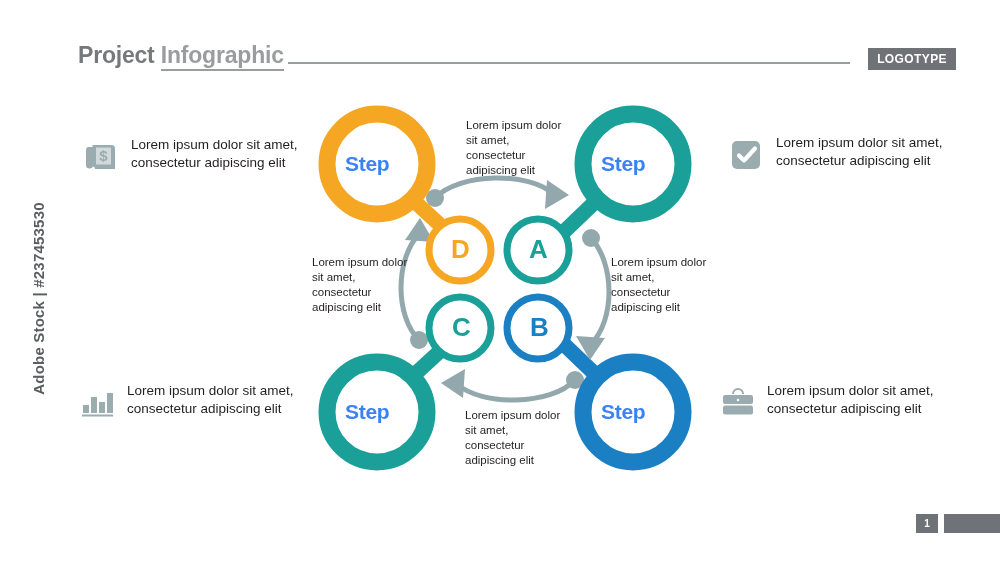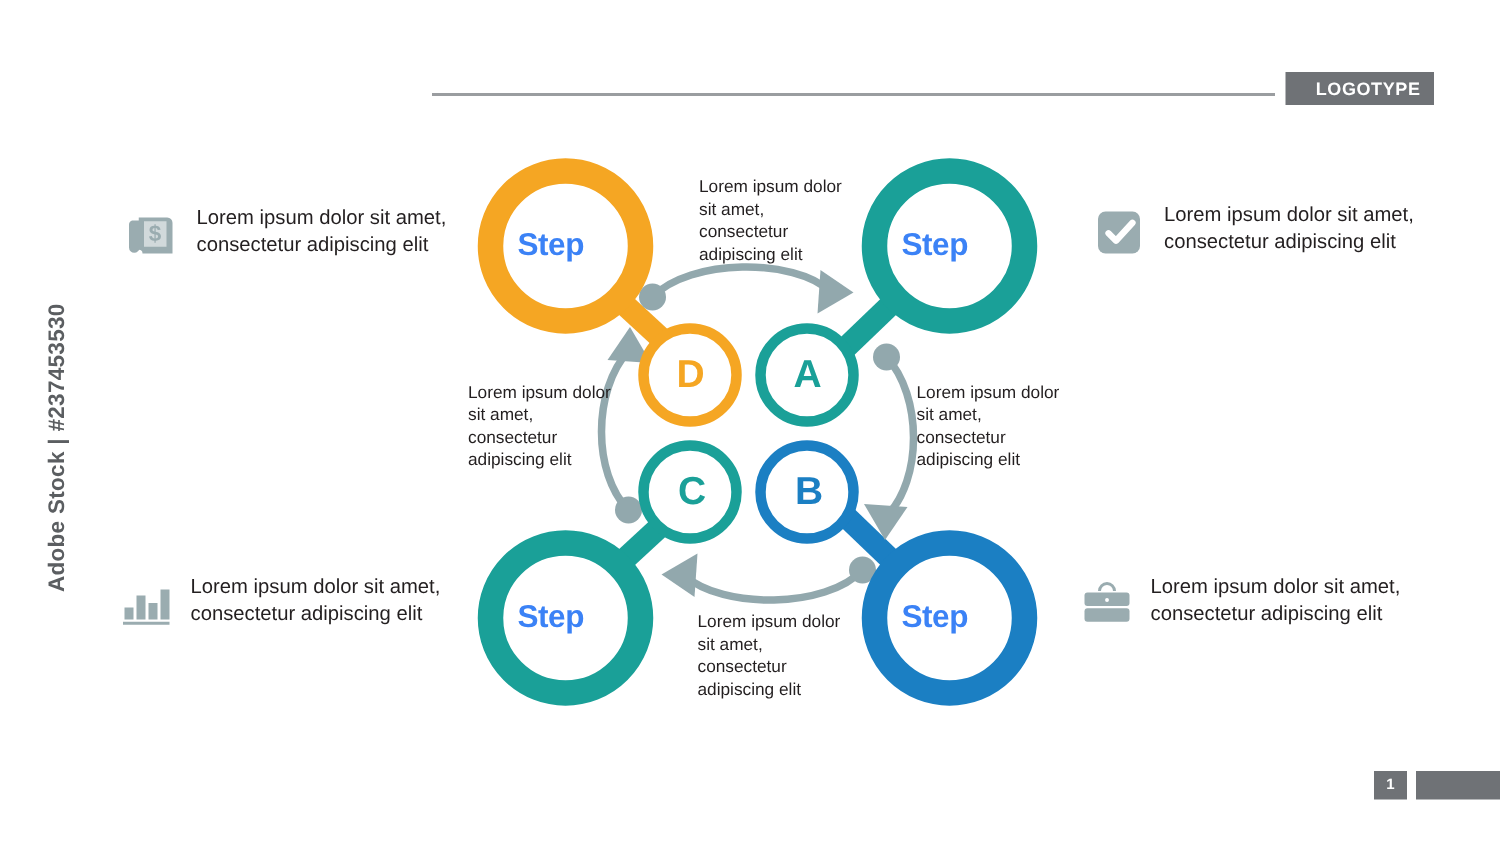--- a/index.html
+++ b/index.html
@@ -44,21 +44,21 @@
   }
   .logotype {
     position: absolute;
     right: 44px;
     top: 48px;
     background: #6f7276;
     color: #ffffff;
     font-size: 12px;
     font-weight: bold;
     letter-spacing: 0.4px;
-    padding: 4px 9px 4px 20px;
+    padding: 4px 9px 4px 9px;
   }
 
   
   .feature {
     position: absolute;
     display: flex;
     align-items: flex-start;
     gap: 11px;
     width: 240px;
   }
@@ -146,20 +146,21 @@
     width: 56px;
     height: 19px;
     background: #6f7276;
   }
 </style>
 </head>
 <body>
 
 <div id="slide">
 
+  <div class="header-title"><span>Project </span><span class="emph">Infographic</span></div>
   <div class="header-rule"></div>
   <div class="logotype">LOGOTYPE</div>
 
   <div class="feature f-tl">
     <span class="feature-icon">
       <svg viewBox="0 0 36 36" width="36" height="36" fill="none">
         <path d="M4 9 h5 v18 a3.5 3.5 0 0 1 -3.5 3.5 A3.5 3.5 0 0 1 2 27 V12 a3 3 0 0 1 2-3 z" fill="#9aacb0"></path>
         <path d="M8.5 7 h19 a3.5 3.5 0 0 1 3.5 3.5 V31 H11 a2.5 2.5 0 0 0 -2.5 -2.5 z" fill="#9aacb0"></path>
         <path d="M12 9.5 h15 v17 h-15 z" fill="#ffffff" opacity="0.55"></path>
         <text x="19.4" y="22.5" font-family="Liberation Sans, sans-serif" font-size="15" font-weight="bold" fill="#9aacb0" text-anchor="middle">$</text>

